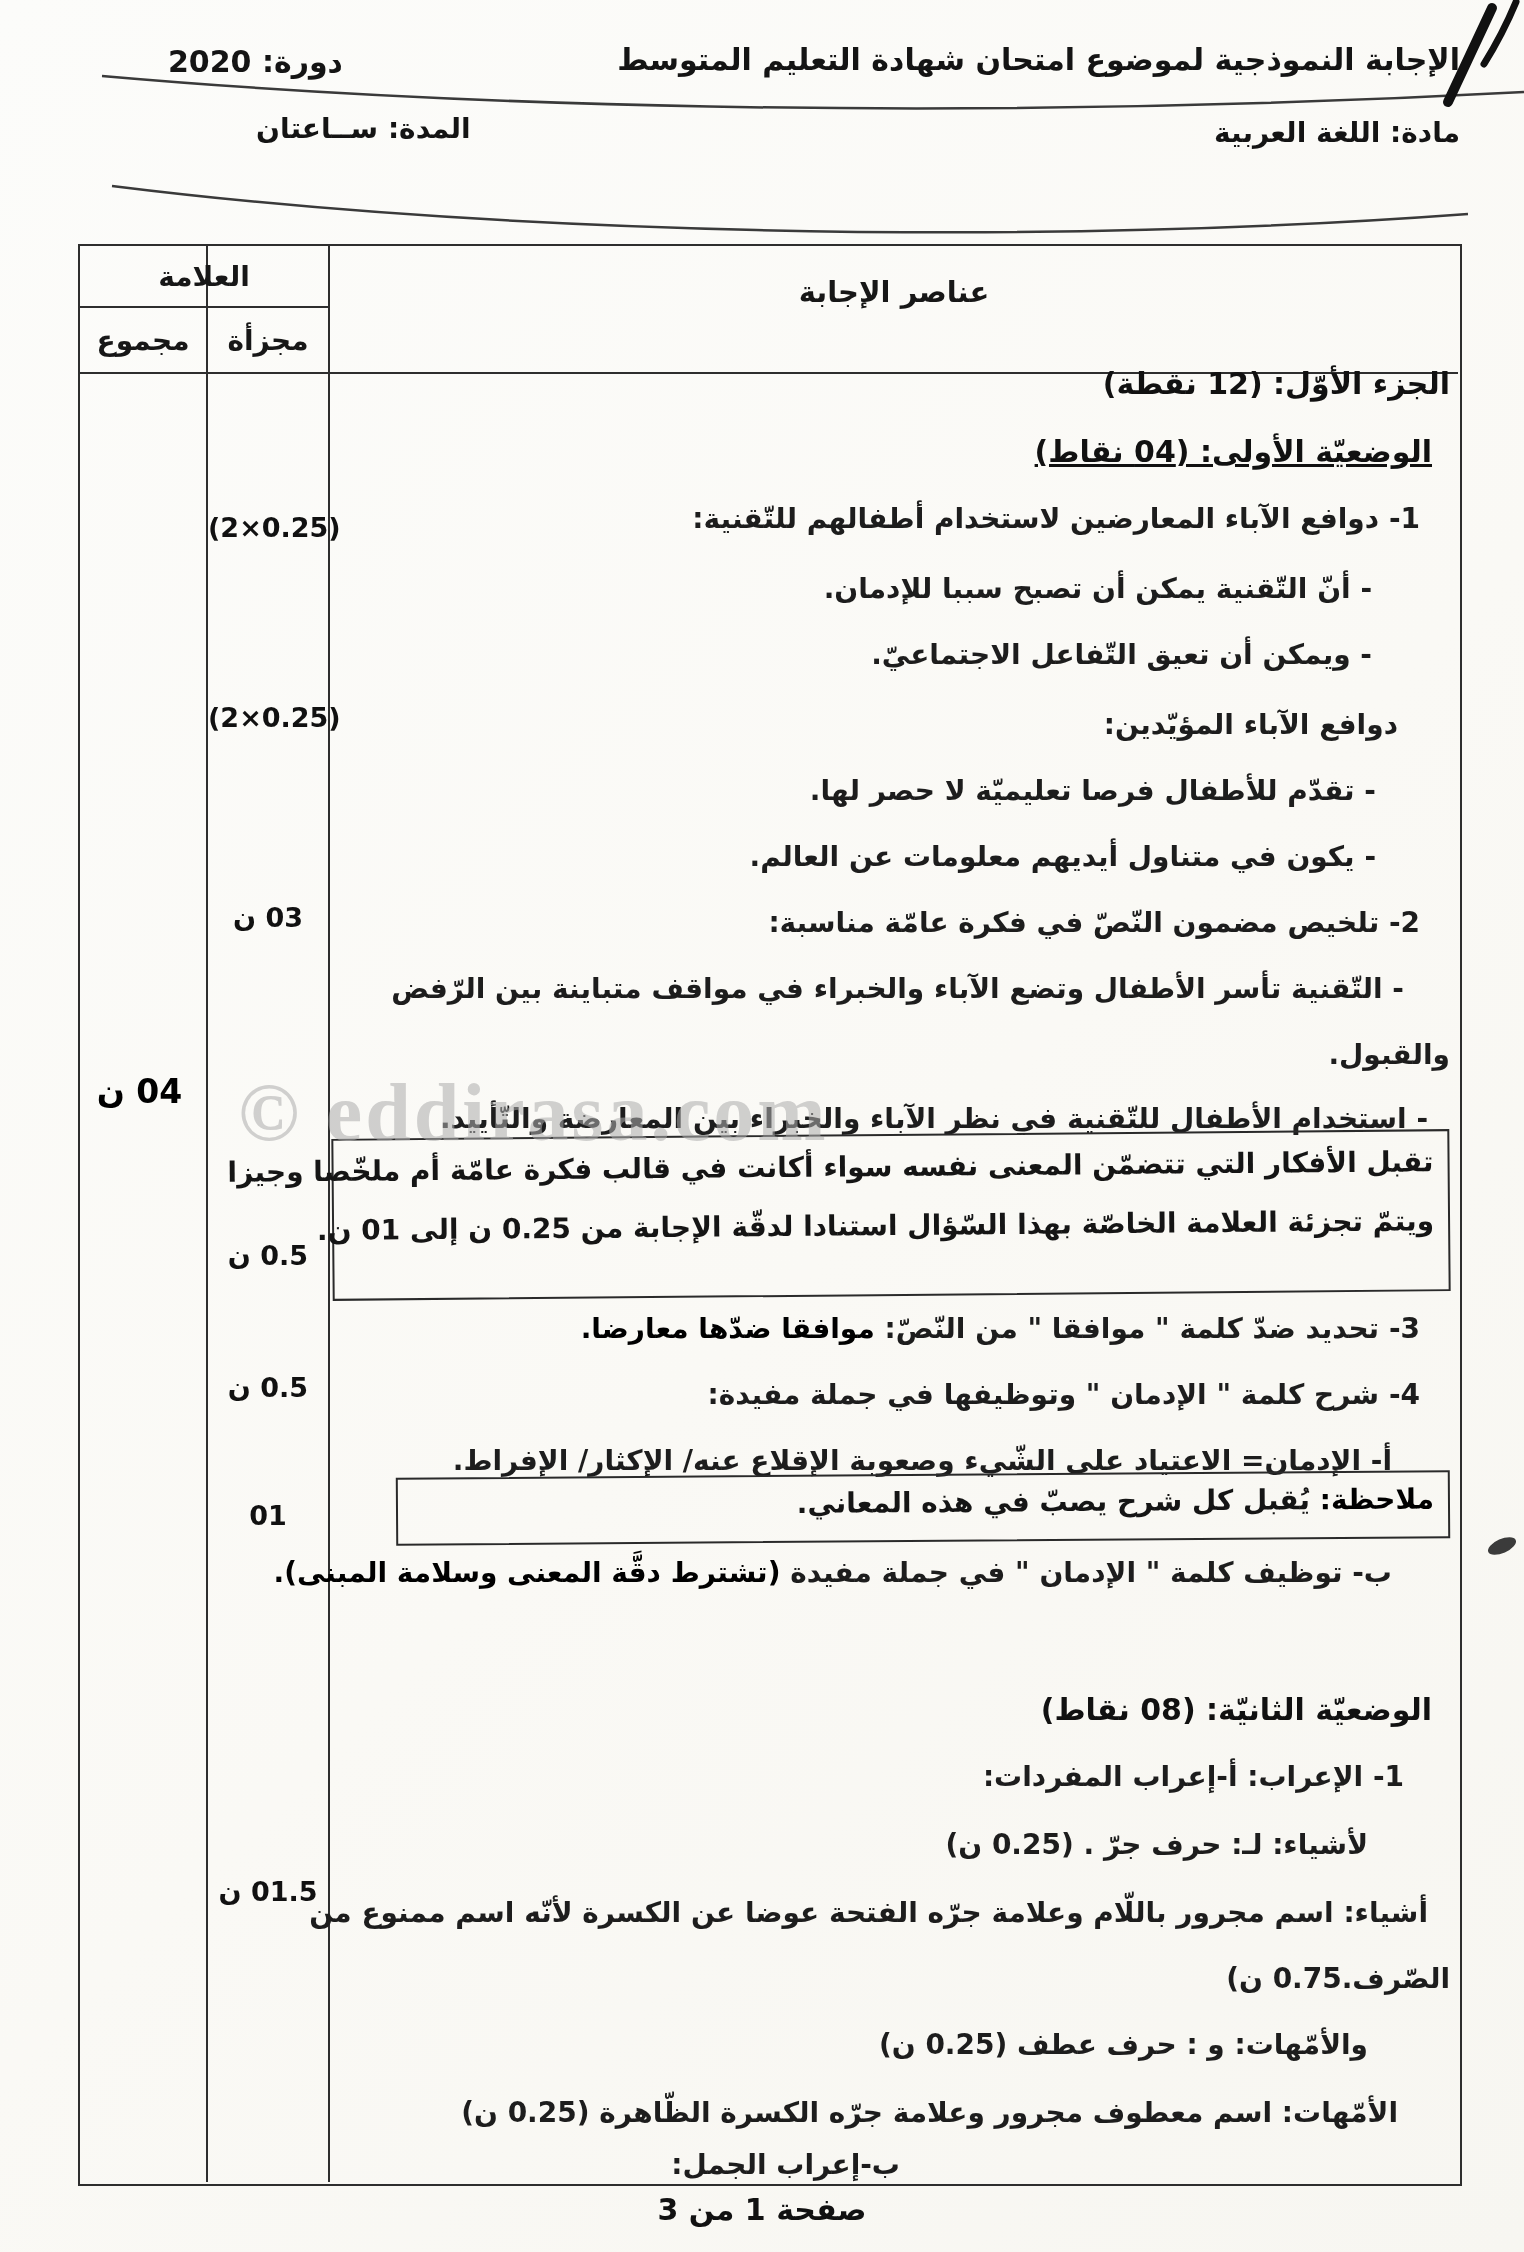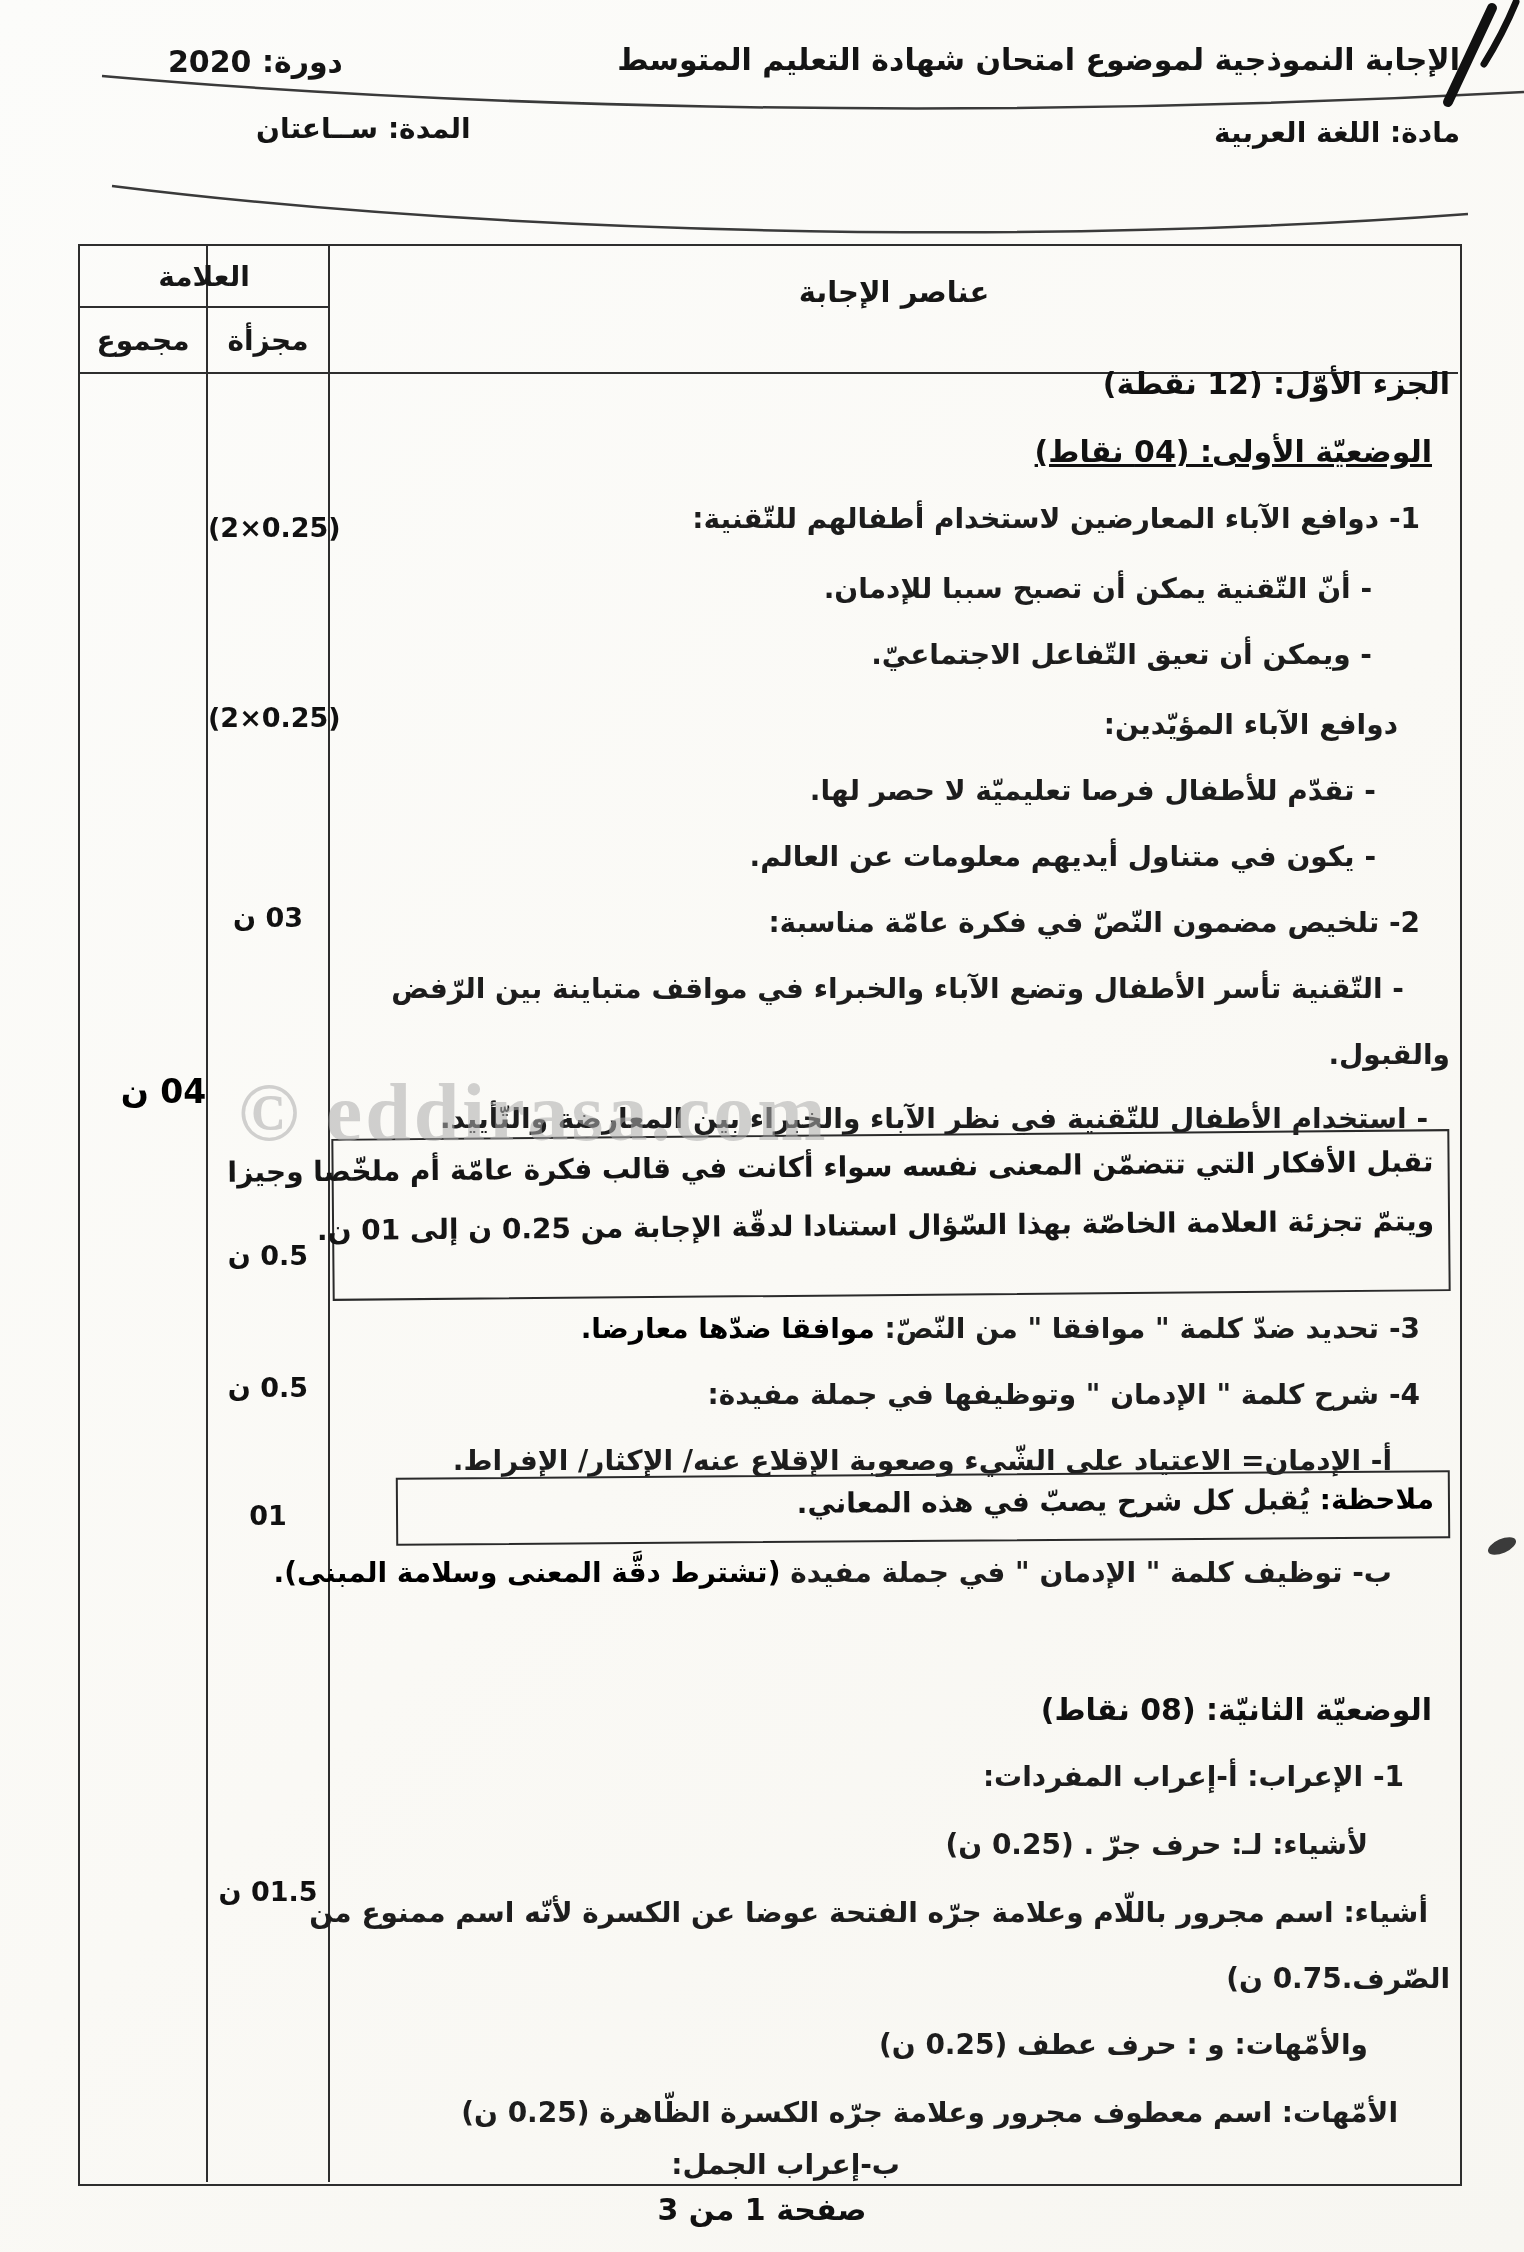--- a/index.html
+++ b/index.html
@@ -15,21 +15,21 @@
         font-size:28px;font-weight:700;color:#171717;}
   .bline{position:absolute;background:#2e2e2e;}
   .frame{position:absolute;border:2px solid #2e2e2e;background:transparent;}
   .notebox{position:absolute;border:2px solid #2a2a2a;}
   .notebox .nln{position:relative;text-align:right;padding:0 14px;
         white-space:nowrap;font-size:28px;font-weight:700;color:#151515;}
   .mark{position:absolute;left:208px;width:120px;text-align:center;
         font-size:27px;font-weight:700;color:#111;white-space:nowrap;}
   .mark.ltr{direction:ltr;}
   .total{position:absolute;left:80px;width:119px;text-align:center;
-        font-size:33px;font-weight:700;color:#000;white-space:nowrap;margin-left:24px;}
+        font-size:33px;font-weight:700;color:#000;white-space:nowrap;}
   .hdrtxt{position:absolute;font-weight:700;white-space:nowrap;color:#141414;}
   .watermark{
     position:absolute;left:238px;top:1066px;z-index:6;direction:ltr;
     font-size:82px;font-weight:700;letter-spacing:3px;color:#adadad;opacity:.55;
     pointer-events:none;font-family:Liberation Serif, serif;
   }
   .footer{position:absolute;left:0;right:0;top:2192px;text-align:center;
         font-size:30px;font-weight:700;color:#111;}
   svg.artifacts{position:absolute;left:0;top:0;z-index:4;pointer-events:none;}
 </style>

